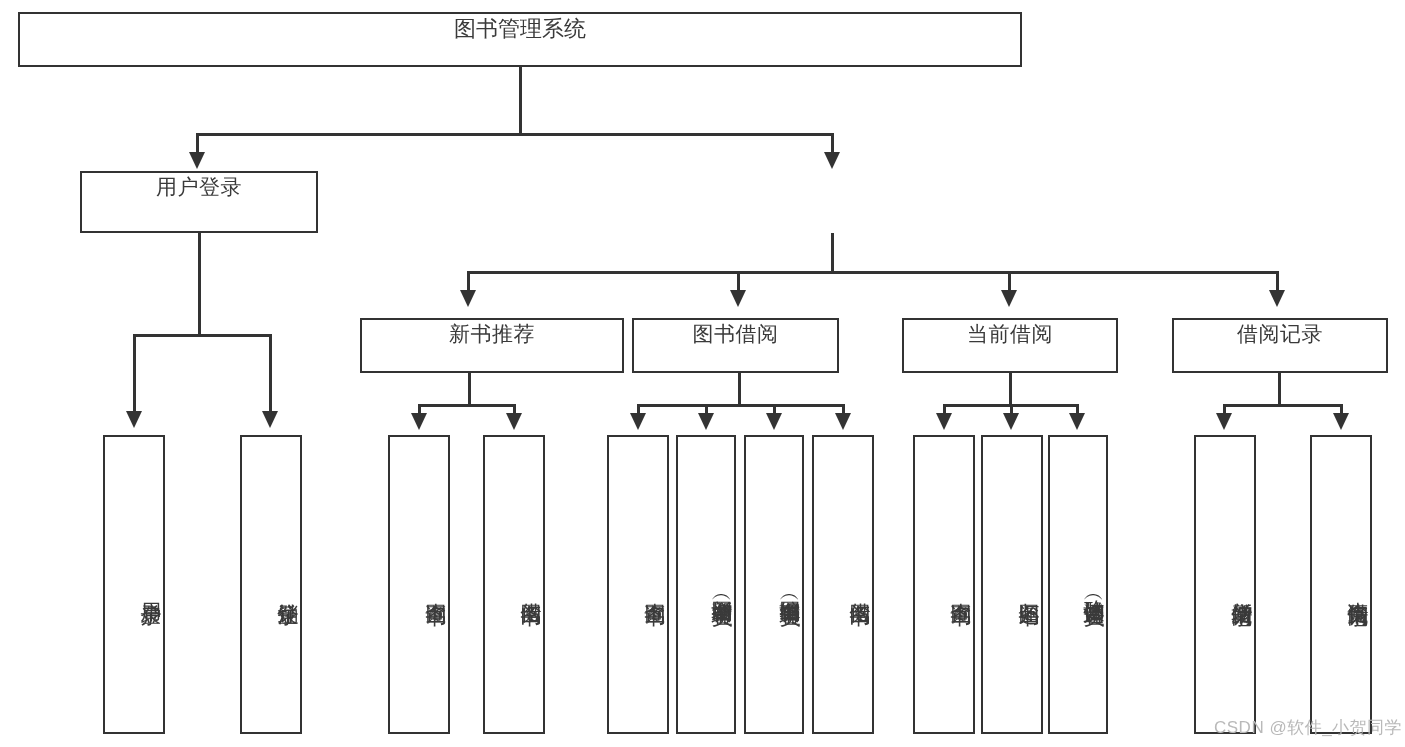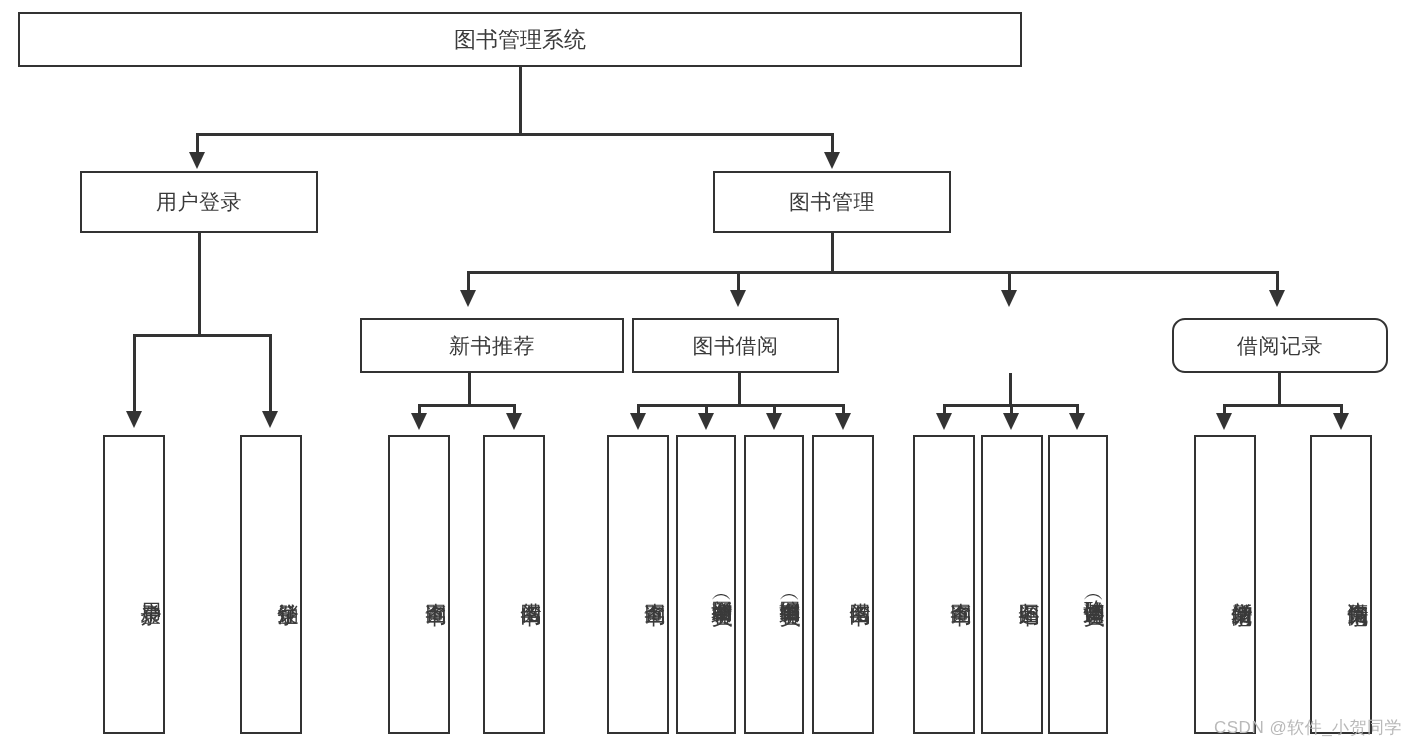--- a/index.html
+++ b/index.html
@@ -17,21 +17,21 @@
     height: 747px;
     background: #ffffff;
     overflow: hidden;
   }
   .node {
     position: absolute;
     box-sizing: border-box;
     border: 2px solid #333333;
     background: #ffffff;
     display: flex;
-    align-items: center;
+    align-items: flex-start;
     justify-content: center;
     color: #3a3a3a;
   }
   .node.horiz {
     font-size: 21px;
     letter-spacing: 0.5px;
   }
   .node.root {
     font-size: 22px;
   }
@@ -88,23 +88,20 @@
 
   <div class="line vline" style="left:196px; top:133px; width:3px; height:22px;"></div>
   <div class="arrow" style="left:189px; top:152px;"></div>
 
   <div class="line vline" style="left:831px; top:133px; width:3px; height:22px;"></div>
   <div class="arrow" style="left:824px; top:152px;"></div>
 
   <div class="node horiz" style="left:80px; top:171px; width:238px; height:62px;">
     <span>用户登录</span>
   </div>
-  <div class="node horiz" style="left:713px; top:171px; width:238px; height:62px;">
-    <span>图书管理</span>
-  </div>
 
   <div class="line vline" style="left:198px; top:233px; width:3px; height:102px;"></div>
   <div class="line hline" style="left:133px; top:334px; width:136px; height:3px;"></div>
   <div class="line vline" style="left:133px; top:334px; width:3px; height:80px;"></div>
   <div class="arrow" style="left:126px; top:411px;"></div>
   <div class="line vline" style="left:269px; top:334px; width:3px; height:80px;"></div>
   <div class="arrow" style="left:262px; top:411px;"></div>
 
   <div class="line vline" style="left:831px; top:233px; width:3px; height:40px;"></div>
   <div class="line hline" style="left:467px; top:271px; width:812px; height:3px;"></div>
@@ -120,21 +117,24 @@
 
   <div class="line vline" style="left:1276px; top:271px; width:3px; height:22px;"></div>
   <div class="arrow" style="left:1269px; top:290px;"></div>
 
   <div class="node horiz" style="left:360px; top:318px; width:264px; height:55px;">
     <span>新书推荐</span>
   </div>
   <div class="node horiz" style="left:632px; top:318px; width:207px; height:55px;">
     <span>图书借阅</span>
   </div>
-  <div class="node horiz" style="left:1172px; top:318px; width:216px; height:55px;border-radius:13px;">
+  <div class="node horiz" style="left:902px; top:318px; width:216px; height:55px;">
+    <span>当前借阅</span>
+  </div>
+  <div class="node horiz" style="left:1172px; top:318px; width:216px; height:55px;">
     <span>借阅记录</span>
   </div>
 
   <div class="line vline" style="left:468px; top:373px; width:3px; height:34px;"></div>
   <div class="line hline" style="left:418px; top:404px; width:98px; height:3px;"></div>
   <div class="line vline" style="left:418px; top:404px; width:3px; height:12px;"></div>
   <div class="arrow" style="left:411px; top:413px;"></div>
   <div class="line vline" style="left:513px; top:404px; width:3px; height:12px;"></div>
   <div class="arrow" style="left:506px; top:413px;"></div>
 

